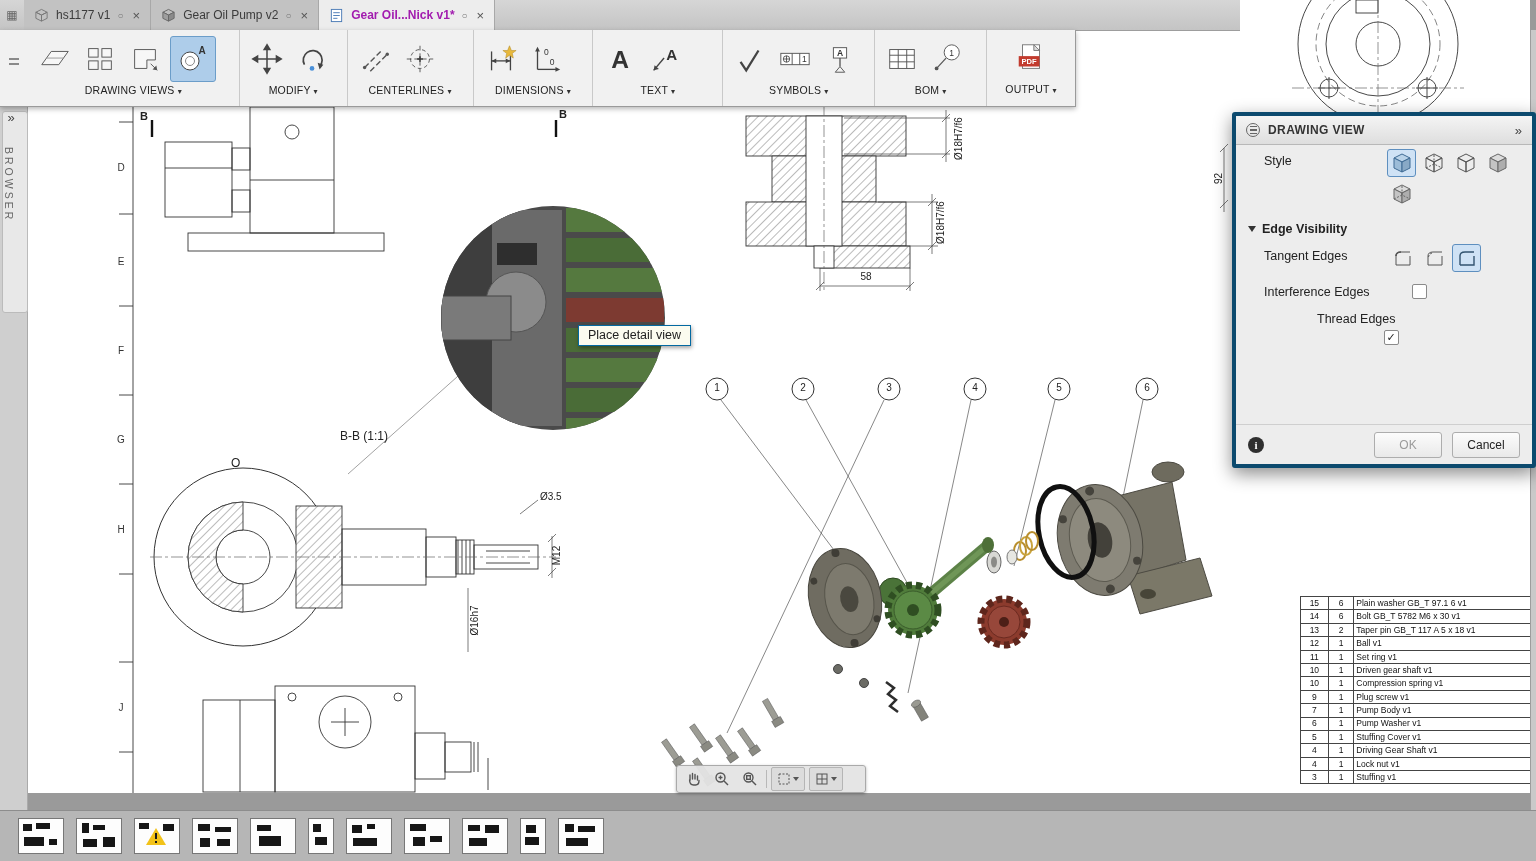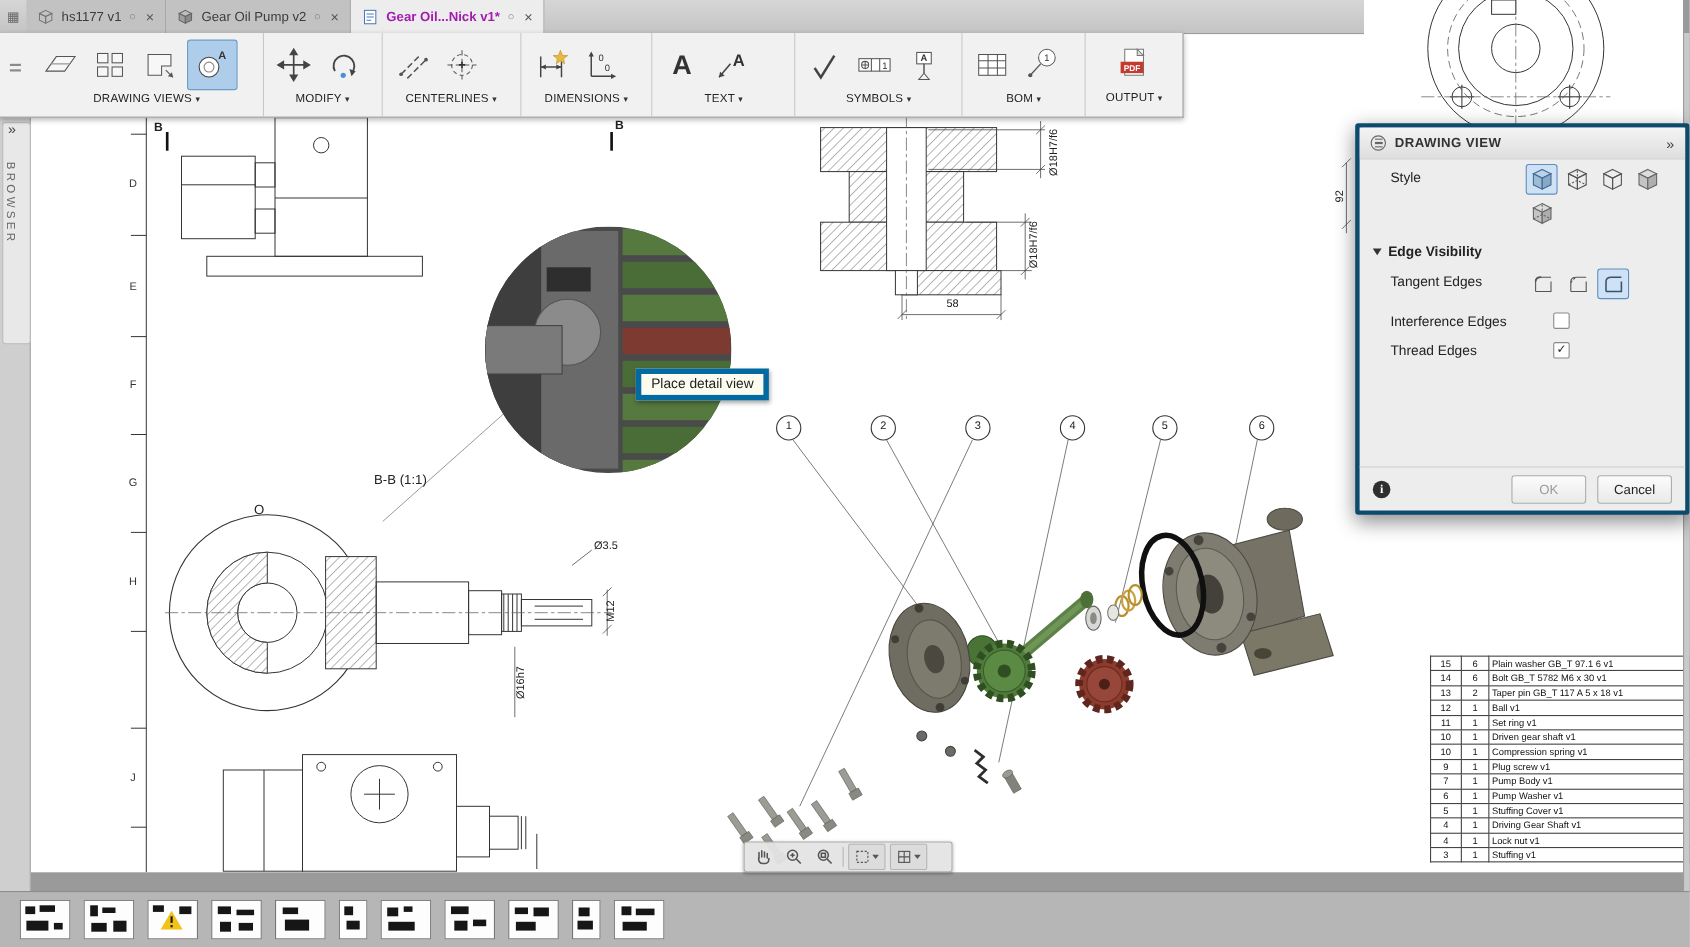--- a/index.html
+++ b/index.html
@@ -8,21 +8,21 @@
 
   
   #canvas{position:absolute;left:0;top:0;width:1536px;height:810px;background:#9a9a9a;}
   #sheet{position:absolute;left:28px;top:0;width:1502px;height:793px;background:#ffffff;}
   #line-art{position:absolute;left:0;top:0;}
   .lbl{position:absolute;color:#222;font-size:10px;white-space:nowrap;}
   .lbl.big{font-size:12px;}
   .vdim{transform:rotate(-90deg);transform-origin:center center;text-align:center;}
   .gridletter{position:absolute;width:14px;text-align:center;color:#333;font-size:10px;}
   .balloon-num{position:absolute;width:22px;text-align:center;font-size:10px;color:#222;}
-  #tooltip{position:absolute;left:578px;top:335px;background:#fbfbef;border:5px solid #0369a1;
+  #tooltip{position:absolute;left:578px;top:325px;background:#fbfbef;border:1px solid #0369a1;
     box-shadow:1px 2px 4px rgba(0,0,0,.35);padding:2px 9px 3px;font-size:12.5px;color:#222;z-index:6;}
 
   
   #parts-table{position:absolute;left:1300px;top:596px;z-index:3;}
   #parts-table table{border-collapse:collapse;background:#fff;}
   #parts-table td{border:1px solid #444;font-size:8.5px;color:#111;height:12.4px;
     padding:0 2px;white-space:nowrap;overflow:hidden;line-height:1;}
   td.c-item{width:24px;text-align:center;}
   td.c-qty{width:22px;text-align:center;}
   td.c-name{width:182px;text-align:left;}
@@ -873,21 +873,21 @@
             </svg>
         </div>
       </div>
     </div>
 
     <div class="dlg-row" style="align-items:flex-end;">
       <span class="rl" style="width:148px">Interference Edges</span>
       <span class="cb"></span>
     </div>
 
-    <div class="dlg-row" style="align-items:center;">
+    <div class="dlg-row" style="align-items:center;flex-direction:column;">
       <span class="rl" style="width:148px">Thread Edges</span>
       <span class="cb">✓</span>
     </div>
 
     <div id="dlg-footer">
       <span class="info-ic">i</span>
       <div class="dbtn" id="btn-ok">OK</div>
       <div class="dbtn" id="btn-cancel">Cancel</div>
     </div>
   </div>

